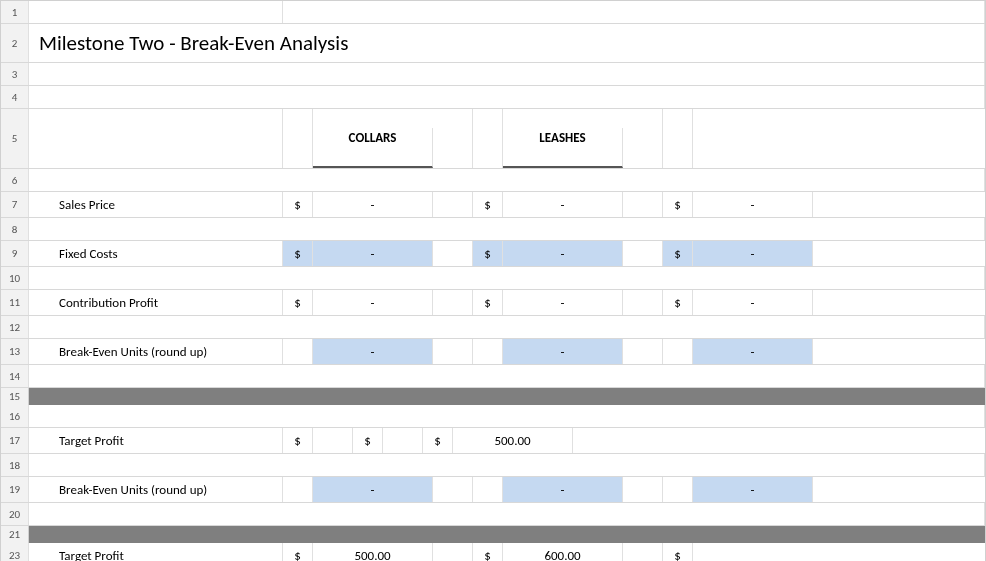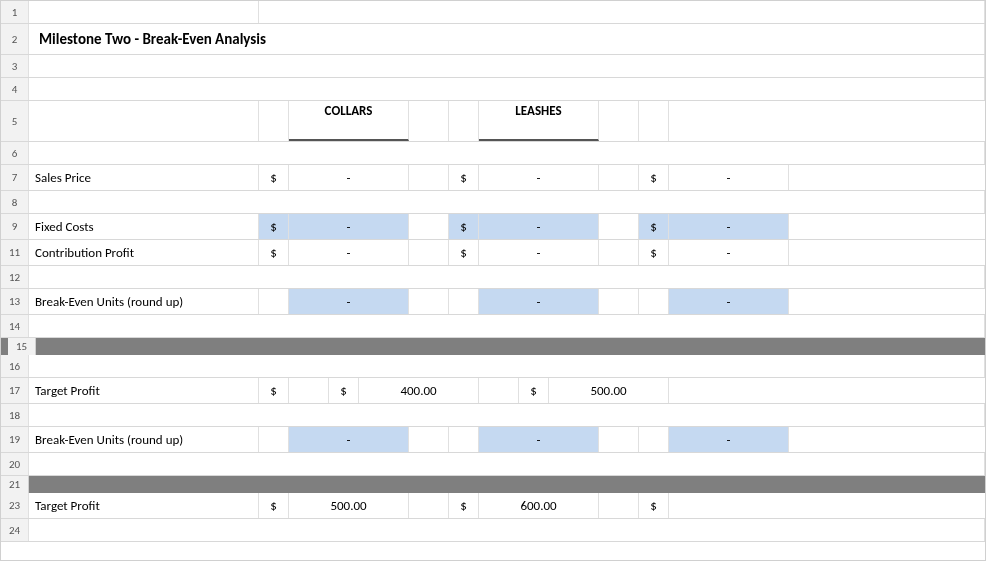--- a/index.html
+++ b/index.html
@@ -41,20 +41,21 @@
       border-right: 1px solid #e0e0e0;
       display: flex;
       align-items: center;
       padding: 2px 6px;
       min-height: 22px;
     }
 
     .cell-label {
       width: 230px;
       min-width: 230px;
+      margin-left: 24px;
     }
 
     .cell-dollar {
       width: 30px;
       min-width: 30px;
       justify-content: center;
     }
 
     .cell-value {
       width: 120px;
@@ -73,29 +74,30 @@
 
     .header-row {
       background: #fff;
     }
 
     .col-header {
       font-weight: bold;
       justify-content: center;
       border-bottom: 2px solid #555;
       padding-bottom: 21px;
+      margin-top: 19px;
     }
 
     .title-row {
       background: #fff;
     }
 
     .title-cell {
-      font-size: 15px;
-      font-weight: bold;
+      font-size: 21px;
+      font-weight: normal;
       padding: 6px 10px;
     }
 
     .row-tall {
       min-height: 26px;
     }
 
     .row-short {
       min-height: 14px;
     }
@@ -170,20 +172,24 @@
     <div class="cell cell-dollar cell-blue">$</div>
     <div class="cell cell-value cell-blue">-</div>
     <div class="cell cell-gap"></div>
     <div class="cell cell-dollar cell-blue">$</div>
     <div class="cell cell-value cell-blue">-</div>
     <div class="cell cell-gap"></div>
     <div class="cell cell-dollar cell-blue">$</div>
     <div class="cell cell-value cell-blue">-</div>
   </div>
 
+  <div class="row row-short">
+    <div class="row-num cell">10</div>
+    <div class="cell" style="flex:1"></div>
+  </div>
 
   <div class="row row-tall">
     <div class="row-num cell">11</div>
     <div class="cell cell-label">Contribution Profit</div>
     <div class="cell cell-dollar">$</div>
     <div class="cell cell-value">-</div>
     <div class="cell cell-gap"></div>
     <div class="cell cell-dollar">$</div>
     <div class="cell cell-value">-</div>
     <div class="cell cell-gap"></div>
@@ -208,36 +214,35 @@
     <div class="cell cell-dollar"></div>
     <div class="cell cell-value cell-blue">-</div>
   </div>
 
   <div class="row row-short">
     <div class="row-num cell">14</div>
     <div class="cell" style="flex:1"></div>
   </div>
 
   <div class="row" style="min-height:4px; background:#7f7f7f; border-bottom:none;">
-    <div class="row-num" style="background:#f2f2f2; border-right:1px solid #d0d0d0; display:flex; align-items:center; justify-content:center; font-size:11px; color:#555; width:28px; min-width:28px;margin-left:7px;">15</div>
+    <div class="row-num" style="background:#f2f2f2; border-right:1px solid #d0d0d0; display:flex; align-items:center; justify-content:center; font-size:11px; color:#555; width:28px; min-width:28px;">15</div>
     <div style="flex:1; background:#7f7f7f;"></div>
   </div>
 
   <div class="row row-short">
     <div class="row-num cell">16</div>
     <div class="cell" style="flex:1"></div>
   </div>
 
   <div class="row row-tall">
     <div class="row-num cell">17</div>
     <div class="cell cell-label">Target Profit</div>
     <div class="cell cell-dollar">$</div>
     <div class="cell cell-gap"></div>
     <div class="cell cell-dollar">$</div>
-    <div class="cell cell-value">400.00</div>
     <div class="cell cell-gap"></div>
     <div class="cell cell-dollar">$</div>
     <div class="cell cell-value">500.00</div>
   </div>
 
   <div class="row row-short">
     <div class="row-num cell">18</div>
     <div class="cell" style="flex:1"></div>
   </div>
 

